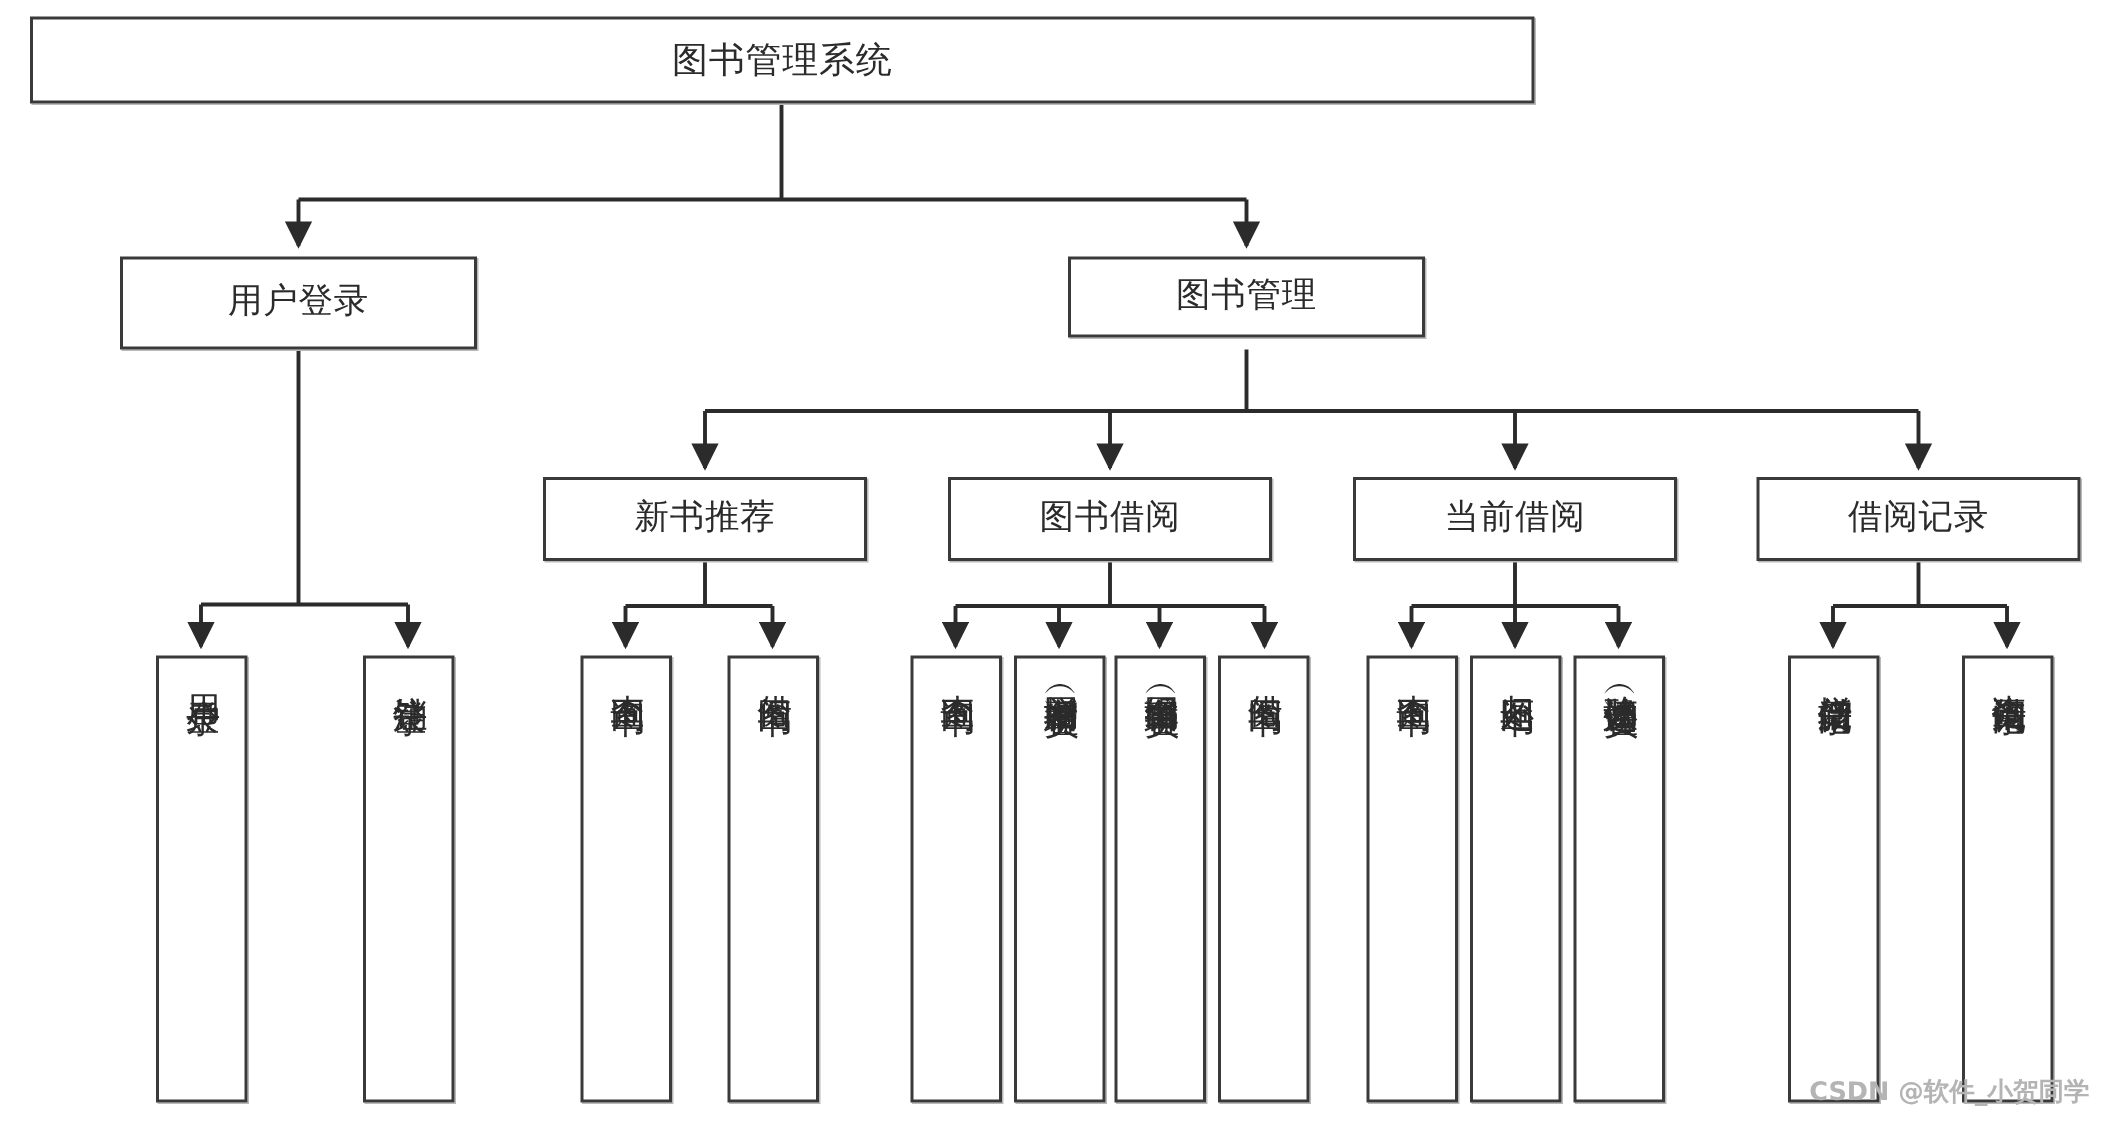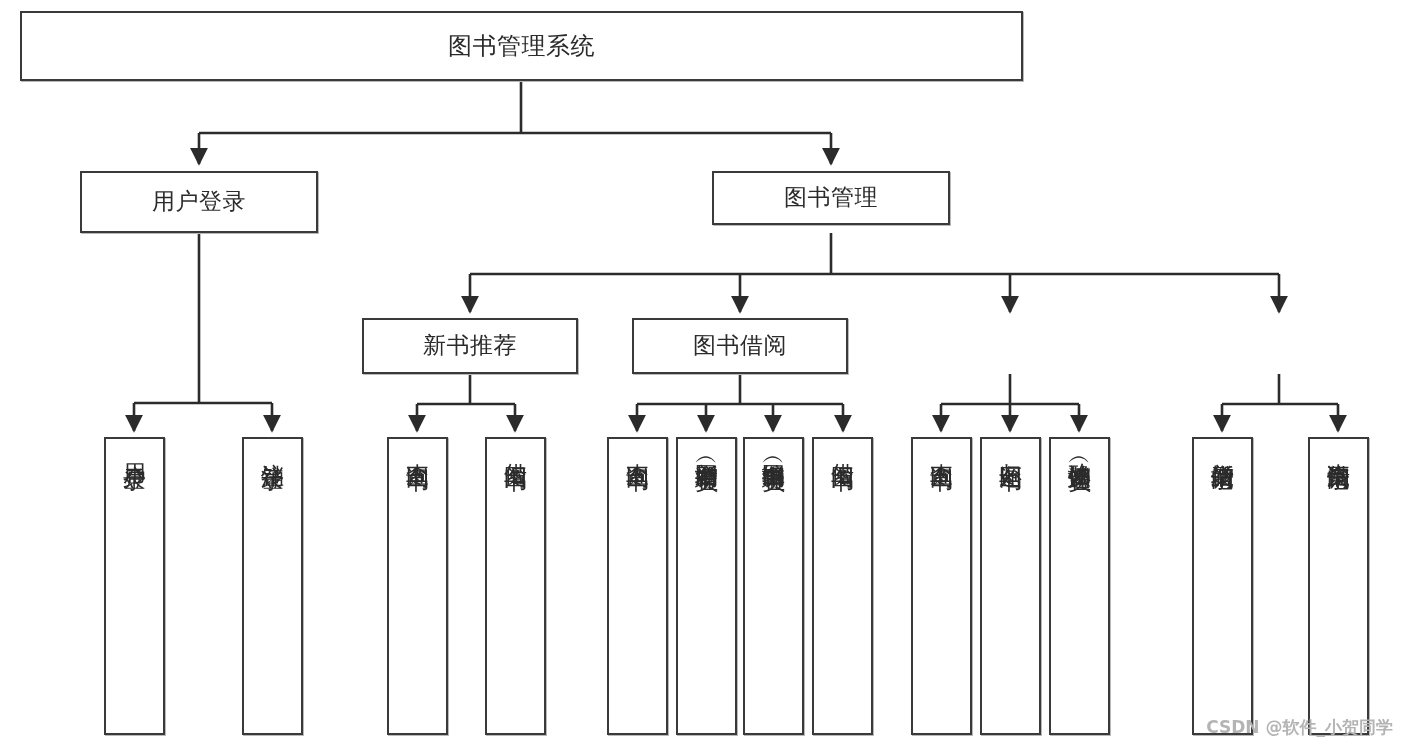--- a/index.html
+++ b/index.html
@@ -127,37 +127,43 @@
       <path d="M 1010 404 L 1010 431" marker-end="url(#arrow)"></path>
       <path d="M 1079 404 L 1079 431" marker-end="url(#arrow)"></path>
 
       <path d="M 1279 374 L 1279 404"></path>
       <path d="M 1222 404 L 1338 404"></path>
       <path d="M 1222 404 L 1222 431" marker-end="url(#arrow)"></path>
       <path d="M 1338 404 L 1338 431" marker-end="url(#arrow)"></path>
     </g>
   </svg>
 
-  <div class="node horizontal root" style="left:20px; top:11px; width:1003px; height:70px;">
+  <div class="node horizontal root" style="left:20px; top:11px; width:1003px; height:58px;">
     <span class="node-label">图书管理系统</span>
   </div>
 
   <div class="node horizontal" style="left:80px; top:171px; width:238px; height:62px;">
     <span class="node-label">用户登录</span>
   </div>
   <div class="node horizontal" style="left:712px; top:171px; width:238px; height:54px;">
     <span class="node-label">图书管理</span>
   </div>
 
   <div class="node horizontal" style="left:632px; top:318px; width:216px; height:56px;">
     <span class="node-label">图书借阅</span>
   </div>
   <div class="node horizontal" style="left:362px; top:318px; width:216px; height:56px;">
     <span class="node-label">新书推荐</span>
   </div>
+  <div class="node horizontal" style="left:902px; top:318px; width:216px; height:56px;">
+    <span class="node-label">当前借阅</span>
+  </div>
+  <div class="node horizontal" style="left:1171px; top:318px; width:216px; height:56px;">
+    <span class="node-label">借阅记录</span>
+  </div>
 
   <div class="node vertical" style="left:104px; top:437px; width:61px; height:298px;">
     <span class="node-label">用户登录</span>
   </div>
   <div class="node vertical" style="left:242px; top:437px; width:61px; height:298px;">
     <span class="node-label">注销登录</span>
   </div>
 
   <div class="node vertical" style="left:387px; top:437px; width:61px; height:298px;">
     <span class="node-label">查询图书</span>

